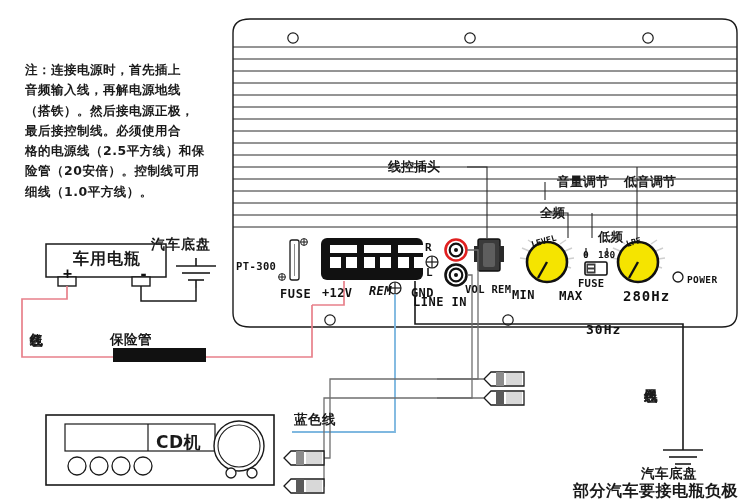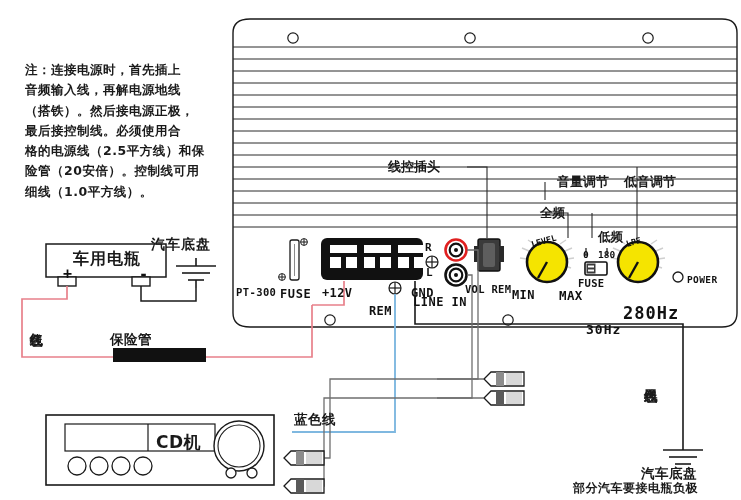--- a/index.html
+++ b/index.html
@@ -258,53 +258,53 @@
 格的电源线（2.5平方线）和保
 险管（20安倍）。控制线可用
 细线（1.0平方线）。</div>
 
 <div class="txt cn" style="left:388px;top:159px;font-size:13px;">线控插头</div>
 <div class="txt cn" style="left:557px;top:174px;font-size:13px;">音量调节</div>
 <div class="txt cn" style="left:624px;top:159px;font-size:13px;margin-top:15px;">低音调节</div>
 <div class="txt cn" style="left:540px;top:205px;font-size:12.5px;">全频</div>
 <div class="txt cn" style="left:598px;top:205px;font-size:12.5px;margin-top:24px;">低频</div>
 
-<div class="txt lat" style="left:236px;top:286px;font-size:10.5px;letter-spacing:.4px;">PT-300</div>
+<div class="txt lat" style="left:236px;top:260px;font-size:10.5px;letter-spacing:.4px;">PT-300</div>
 <div class="txt lat" style="left:280px;top:287px;font-size:12px;letter-spacing:.6px;">FUSE</div>
 
 <div class="txt lat" style="left:322px;top:286px;font-size:12px;letter-spacing:.4px;">+12V</div>
-<div class="txt lat" style="left:369px;top:304px;font-size:12px;letter-spacing:.4px;">REM</div>
+<div class="txt lat" style="left:369px;top:284px;font-size:12px;letter-spacing:.4px;font-style:italic;">REM</div>
 <div class="txt lat" style="left:411px;top:286px;font-size:12px;letter-spacing:.4px;">GND</div>
 
 <div class="txt lat" style="left:425px;top:241px;font-size:11px;">R</div>
 <div class="txt lat" style="left:426px;top:266px;font-size:11px;">L</div>
 <div class="txt lat" style="left:413px;top:295px;font-size:12px;letter-spacing:.5px;">LINE IN</div>
 
 <div class="txt lat" style="left:465px;top:283px;font-size:10.5px;letter-spacing:.3px;">VOL REM</div>
 
 <div class="txt lat" style="left:531px;top:236px;font-size:8.5px;transform:rotate(-16deg);">LEVEL</div>
 <div class="txt lat" style="left:512px;top:288px;font-size:12px;letter-spacing:.4px;">MIN</div>
 <div class="txt lat" style="left:559px;top:288px;font-size:12.5px;letter-spacing:.4px;">MAX</div>
 
 <div class="txt lat" style="left:583px;top:249px;font-size:9.5px;">0</div>
 <div class="txt lat" style="left:598px;top:249px;font-size:9.5px;">180</div>
 <div class="txt lat" style="left:578px;top:277px;font-size:10.5px;letter-spacing:.3px;">FUSE</div>
 
 <div class="txt lat" style="left:626px;top:237px;font-size:8.5px;transform:rotate(-16deg);">LPF</div>
 <div class="txt lat" style="left:586px;top:288px;font-size:13px;letter-spacing:1px;margin-top:34px;">30Hz</div>
-<div class="txt lat" style="left:623px;top:288px;font-size:17px;letter-spacing:1px;margin-top:15px;">280Hz</div>
+<div class="txt lat" style="left:623px;top:288px;font-size:14px;letter-spacing:1px;">280Hz</div>
 
 <div class="txt lat" style="left:687px;top:274px;font-size:9.5px;letter-spacing:.4px;">POWER</div>
 
 <div class="txt cn" style="left:66px;top:249px;font-size:16px;letter-spacing:1px;margin-left:7px;">车用电瓶</div>
 <div class="txt lat" style="left:63px;top:265px;font-size:15px;">+</div>
 <div class="txt lat" style="left:139px;top:265px;font-size:15px;">-</div>
 <div class="txt cn" style="left:151px;top:236px;font-size:14px;letter-spacing:1px;">汽车底盘</div>
 <div class="txt cn vert" style="left:27px;top:323px;font-size:13px;">红色线</div>
 <div class="txt cn" style="left:110px;top:331px;font-size:13.5px;letter-spacing:.5px;">保险管</div>
 
 <div class="txt cn" style="left:156px;top:432px;font-size:17px;letter-spacing:.5px;">CD机</div>
 <div class="txt cn" style="left:294px;top:411px;font-size:13.5px;letter-spacing:.5px;">蓝色线</div>
 <div class="txt cn vert" style="left:642px;top:378px;font-size:13.5px;">黑色线</div>
 <div class="txt cn" style="left:641px;top:465px;font-size:13.5px;letter-spacing:.5px;">汽车底盘</div>
-<div class="txt cn" style="left:573px;top:481px;font-size:12px;letter-spacing:.5px;">部分汽车要接电瓶负极</div>
+<div class="txt cn" style="left:573px;top:481px;font-size:16px;letter-spacing:.5px;">部分汽车要接电瓶负极</div>
 
 </div>
 
 </body></html>

